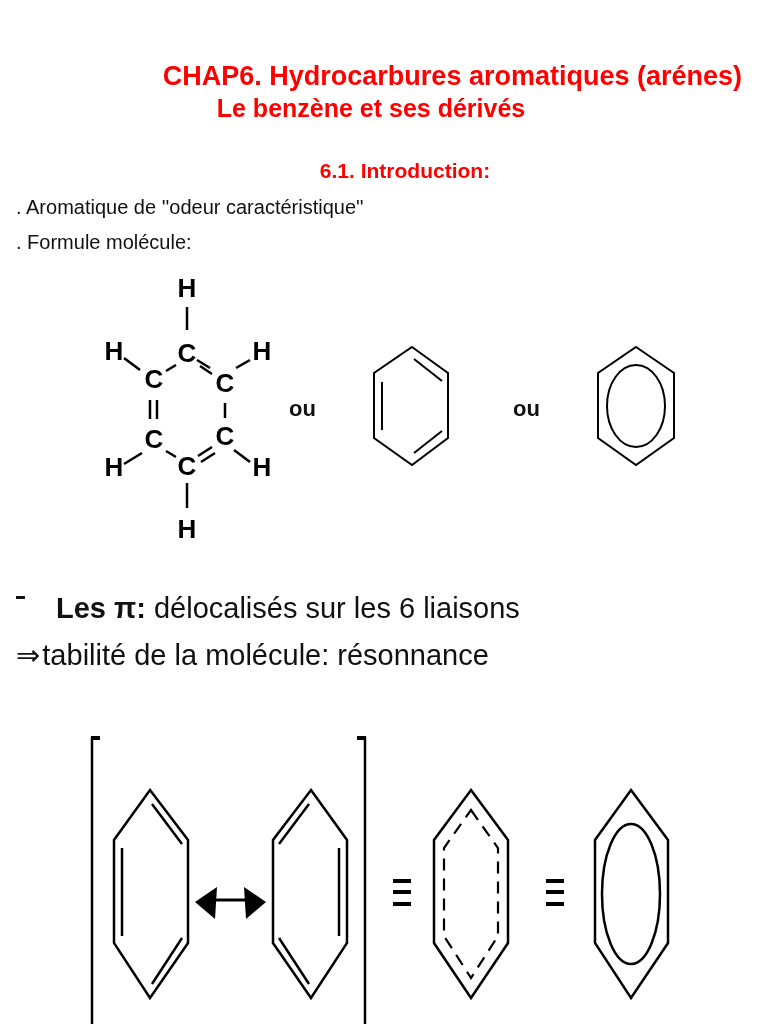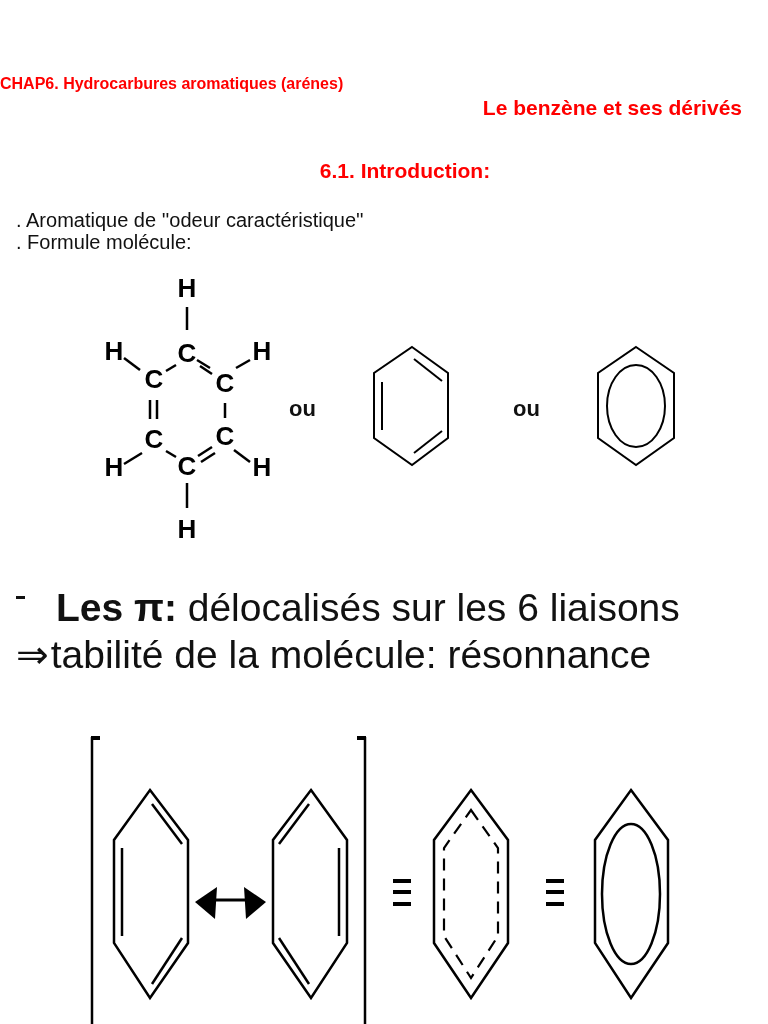--- a/index.html
+++ b/index.html
@@ -1,35 +1,35 @@
 <!DOCTYPE html>
 <html><head>
 <meta charset="utf-8">
 <style>
   html, body { margin: 0; padding: 0; background: #ffffff; }
   body { width: 768px; height: 1024px; position: relative; overflow: hidden;
          font-family: "Liberation Sans", "DejaVu Sans", sans-serif; color: #000; }
   .red { color: #ff0000; font-weight: bold; }
-  .title1 { position: absolute; left: 0; width: 742px; top: 62px; text-align: left; font-size: 16px; line-height: 28px; margin-top: 8px; }
-  .title2 { position: absolute; left: 0; width: 742px; top: 94px; text-align: right; font-size: 21px; line-height: 28px; }
+  .title1 { position: absolute; left: 0; width: 742px; top: 62px; text-align: right; font-size: 27px; line-height: 28px; }
+  .title2 { position: absolute; left: 0; width: 742px; top: 94px; text-align: center; font-size: 25px; line-height: 28px; }
   .section { position: absolute; left: 0; width: 756px; top: 157px; text-align: center; font-size: 21px; line-height: 28px; margin-left: 27px; }
   .line { position: absolute; left: 16px; font-size: 20px; line-height: 26px; color: #111; }
-  .big { position: absolute; font-size: 39px; line-height: 36px; color: #111; }
+  .big { position: absolute; font-size: 29px; line-height: 36px; color: #111; }
   .big b { font-weight: bold; }
   svg { position: absolute; overflow: visible; }
   .dash { position: absolute; left: 16px; top: 596px; width: 9px; height: 3px; background: #111; }
 </style>
 </head>
 <body>
 
 <div class="title1 red">CHAP6. Hydrocarbures aromatiques (arénes)</div>
 <div class="title2 red">Le benzène et ses dérivés</div>
 <div class="section red">6.1. Introduction:</div>
 
-<div class="line" style="top:194px;margin-top:13px;">. Aromatique de ''odeur caractéristique''</div>
+<div class="line" style="top:194px;">. Aromatique de ''odeur caractéristique''</div>
 <div class="line" style="top:229px;">. Formule molécule:</div>
 
 <svg style="left:90px; top:270px;" width="200" height="280" viewBox="0 0 200 280">
   <g font-family="Liberation Sans, sans-serif" font-weight="bold" font-size="26" fill="#000" text-anchor="middle">
     <text x="97" y="27">H</text>
     <text x="24" y="90">H</text>
     <text x="172" y="90">H</text>
     <text x="24" y="206">H</text>
     <text x="172" y="206">H</text>
     <text x="97" y="268">H</text>

